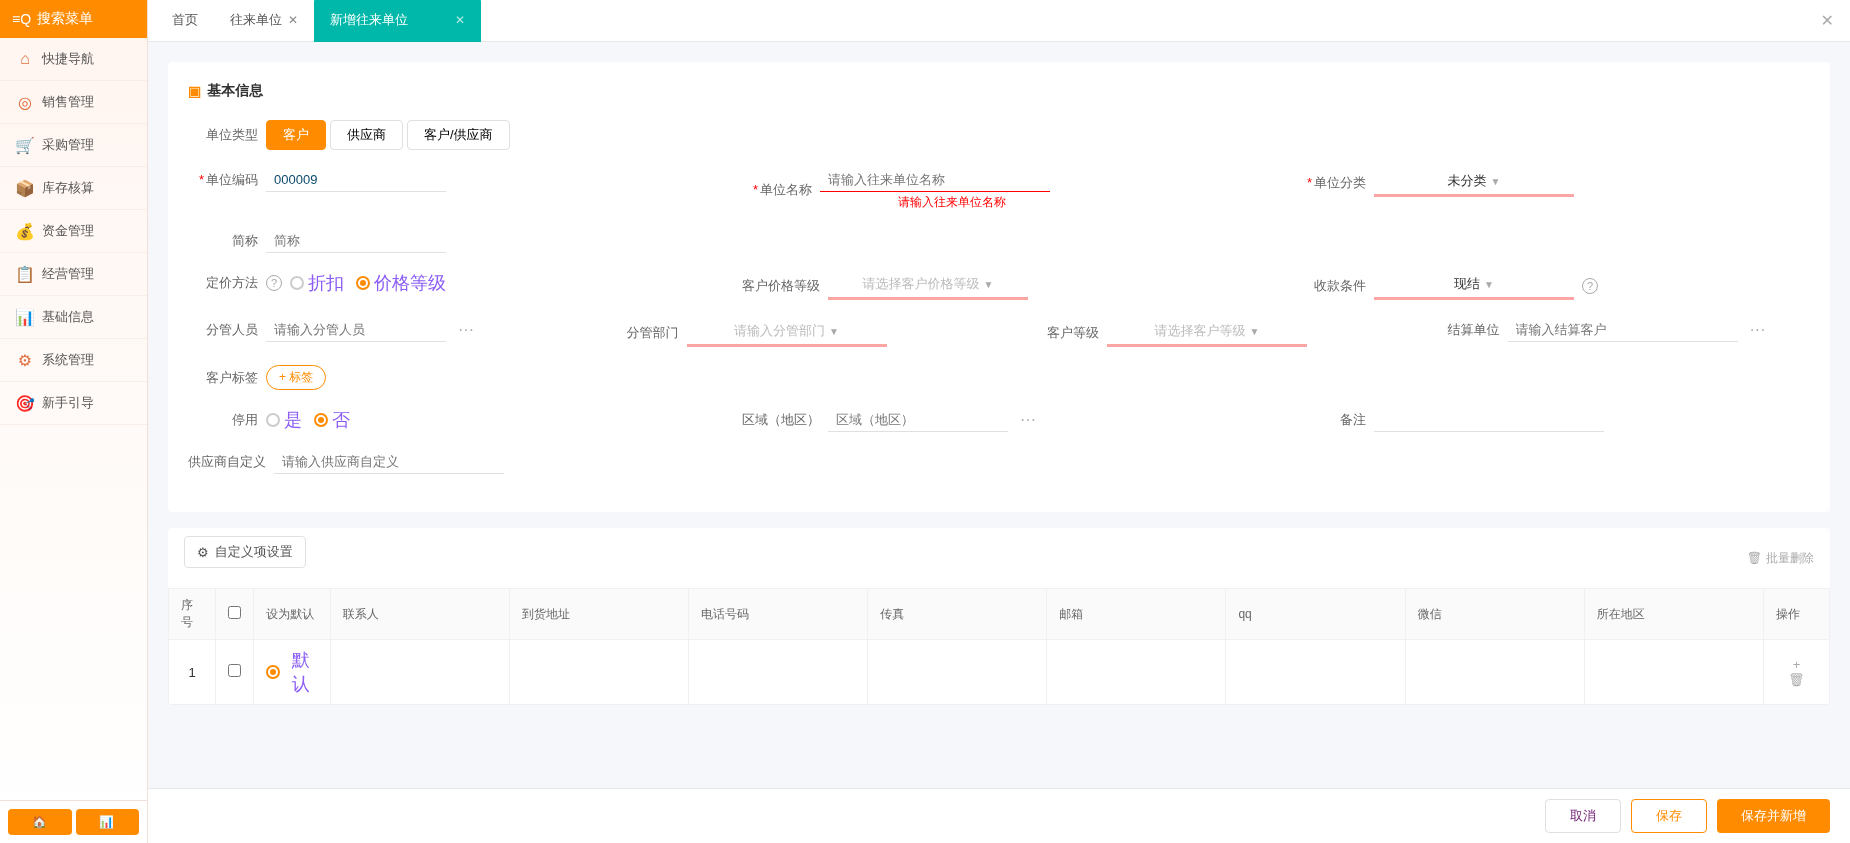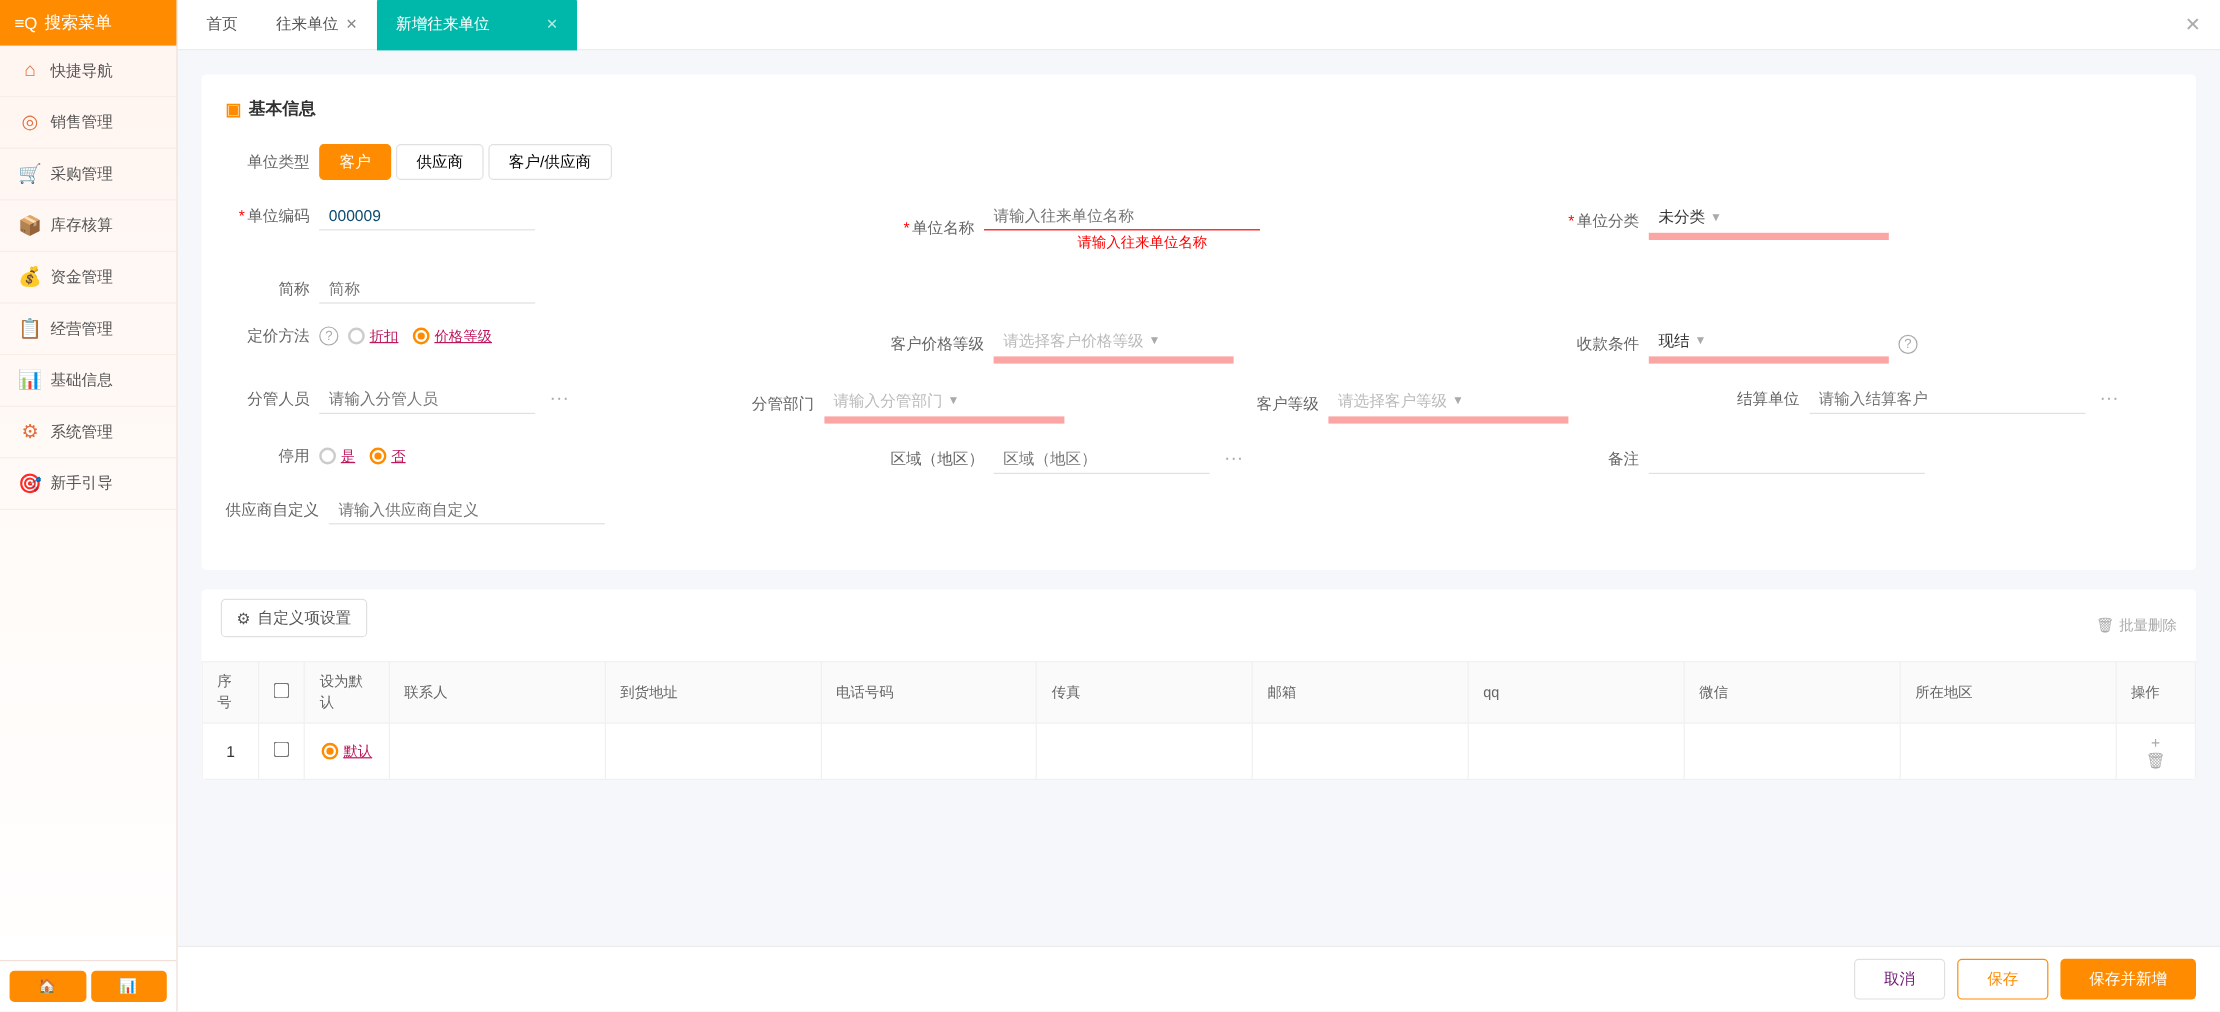--- a/index.html
+++ b/index.html
@@ -181,25 +181,25 @@
       color: red;
       font-size: 12px;
       margin-top: 2px;
       margin-left: 78px;
     }
 
     
     .form-select {
       display: flex;
       align-items: center;
-      border-bottom: 6px solid #fca5a5;
+      border-bottom: 3px solid #fca5a5;
       padding: 4px 8px;
       cursor: pointer;
       width: 200px;
-      justify-content: flex-start;
+      justify-content: center;
       font-size: 13px;
       color: #333;
       gap: 4px;
     }
     .form-select .placeholder { color: #bbb; }
     .chevron { color: #aaa; font-size: 10px; }
 
     
     .unit-type-group {
       display: flex;
@@ -225,23 +225,22 @@
     .radio-group {
       display: flex;
       align-items: center;
       gap: 12px;
     }
     .radio-item {
       display: flex;
       align-items: center;
       gap: 4px;
       cursor: pointer;
-      font-size: 12px;
-      color: #be185d;
-      text-decoration: underline;
+      font-size: 18px;
+      color: #8b5cf6;
     }
     .radio-circle {
       width: 14px;
       height: 14px;
       border-radius: 50%;
       border: 2px solid #ccc;
       display: flex;
       align-items: center;
       justify-content: center;
     }
@@ -557,20 +556,26 @@
             <span class="chevron">▼</span>
           </div>
         </div>
         <div class="form-field" style="margin-left:20px;">
           <span class="form-label">结算单位</span>
           <input class="form-input form-input-wide" type="text" placeholder="请输入结算客户" style="">
           <span class="more-btn">···</span>
         </div>
       </div>
 
+      <div class="form-row">
+        <div class="form-field">
+          <span class="form-label">客户标签</span>
+          <button class="tag-btn">+ 标签</button>
+        </div>
+      </div>
 
       <div class="form-row">
         <div class="form-field">
           <span class="form-label">停用</span>
           <div class="radio-group">
             <div class="radio-item">
               <div class="radio-circle"></div>
               <span>是</span>
             </div>
             <div class="radio-item">

